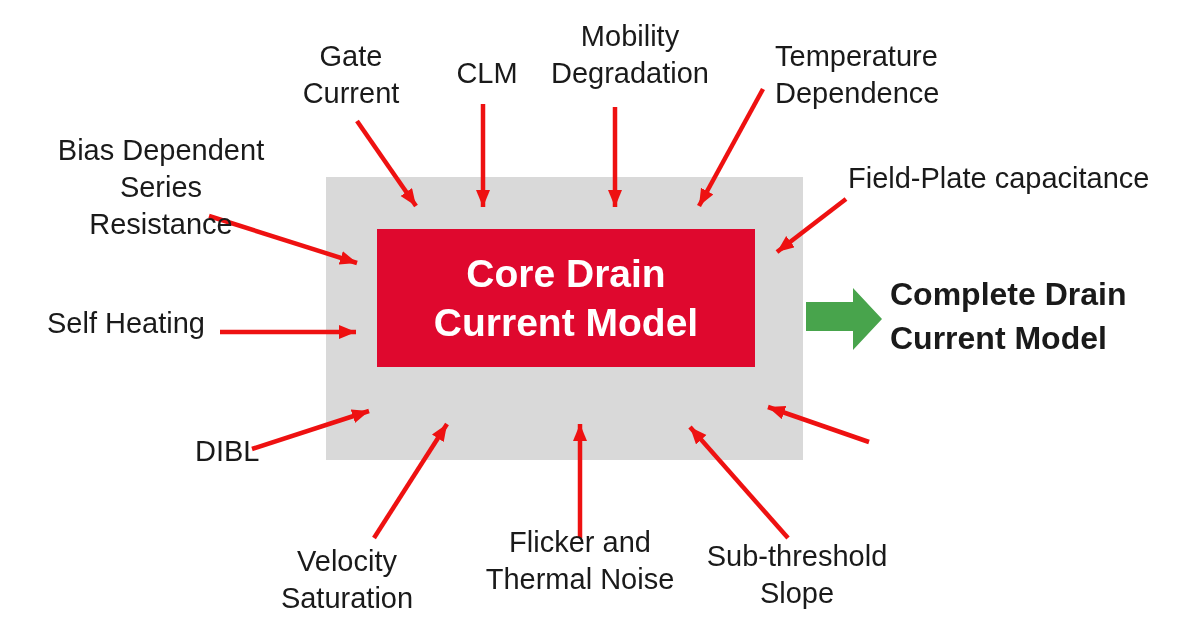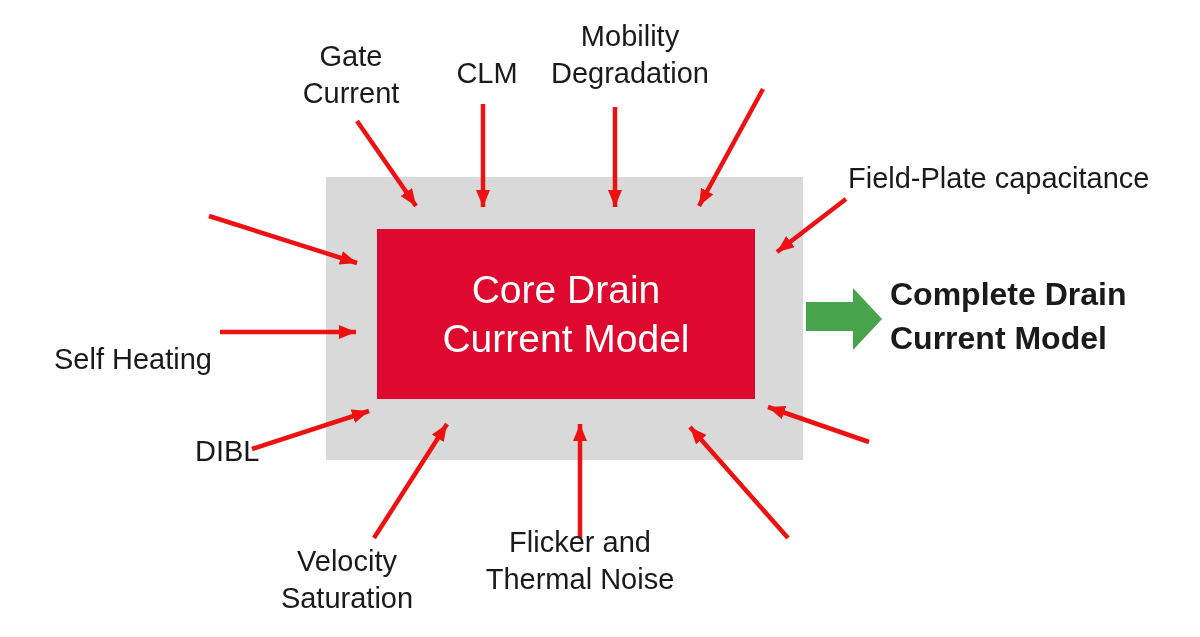--- a/index.html
+++ b/index.html
@@ -32,25 +32,26 @@
   .center { text-align: center; }
   #outer-box {
     position: absolute;
     left: 326px; top: 177px;
     width: 477px; height: 283px;
     background: var(--outer-box);
   }
   #core-box {
     position: absolute;
     left: 377px; top: 229px;
-    width: 378px; height: 170px;
+    width: 378px; height: 138px;
     background: var(--core-box);
     display: flex;
     align-items: center;
     justify-content: center;
+    font-weight: bold;
   }
   #core-box .core-label {
     color: var(--core-text);
     font-size: 39px;
     line-height: 49px;
     text-align: center;
     white-space: pre-line;
   }
   #output-label {
     position: absolute;
@@ -108,32 +109,38 @@
   </svg>
 
   <div class="label center" style="left:427px; top:55px; width:120px;">CLM</div>
 
   <div class="label center" style="left:271px; top:38px; width:160px;">Gate
 Current</div>
 
   <div class="label center" style="left:530px; top:18px; width:200px;">Mobility
 Degradation</div>
 
+  <div class="label" style="left:775px; top:38px;">Temperature
+Dependence</div>
 
   <div class="label" style="left:848px; top:160px;text-align:center;">Field-Plate capacitance</div>
 
+  <div class="label center" style="left:50px; top:132px; width:222px;">Bias Dependent
+Series Resistance</div>
 
-  <div class="label" style="left:54px; top:305px;margin-top:36px;">Self Heating</div>
+  <div class="label" style="left:47px; top:305px;">Self Heating</div>
 
   <div class="label" style="left:195px; top:433px;">DIBL</div>
 
   <div class="label center" style="left:247px; top:543px; width:200px;">Velocity
 Saturation</div>
 
   <div class="label center" style="left:480px; top:524px; width:200px;">Flicker and
 Thermal Noise</div>
 
+  <div class="label center" style="left:697px; top:538px; width:200px;">Sub-threshold
+Slope</div>
 
 
   <div id="output-label">Complete Drain
 Current Model</div>
 
 </div>
 
 </body></html>

